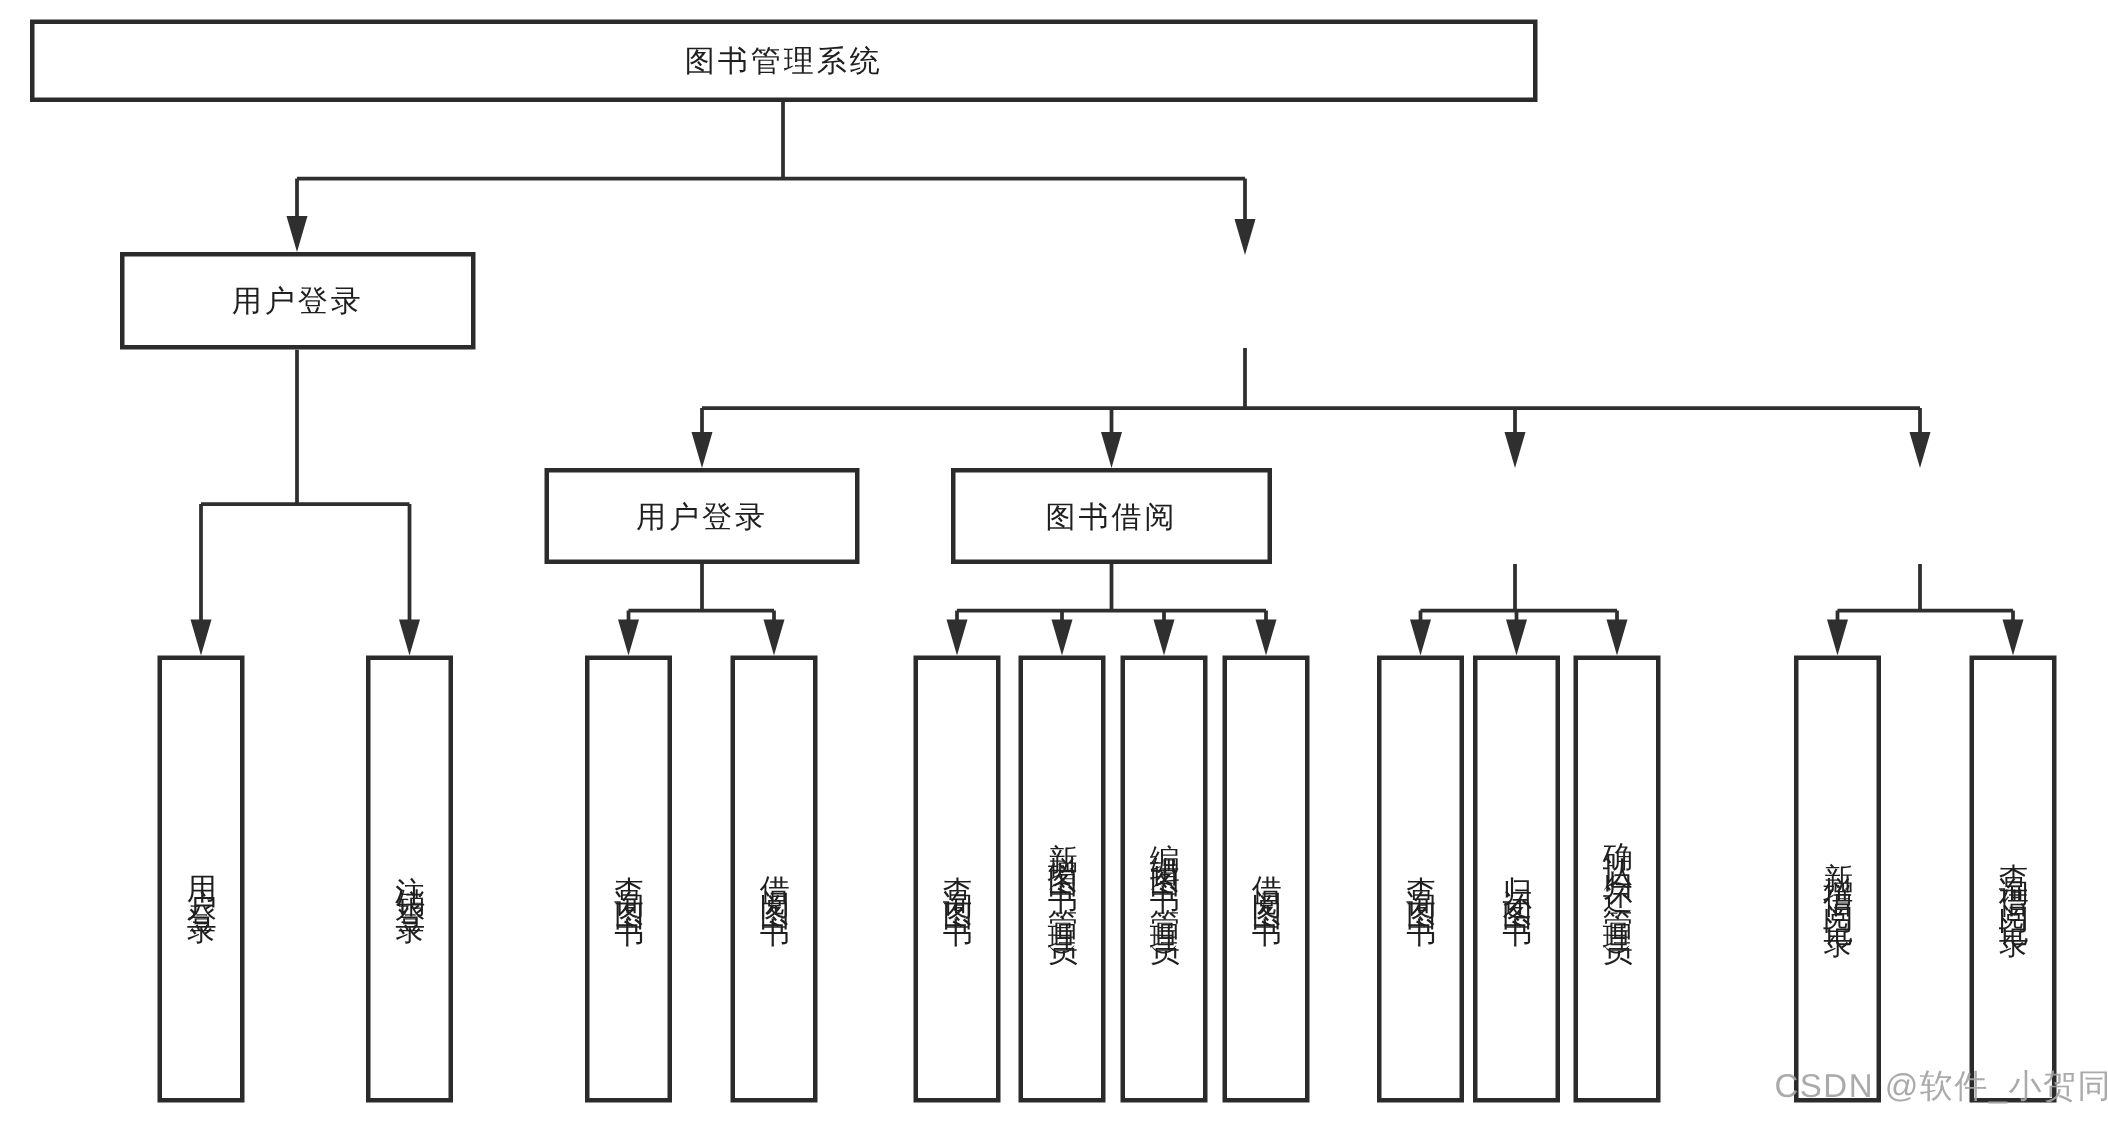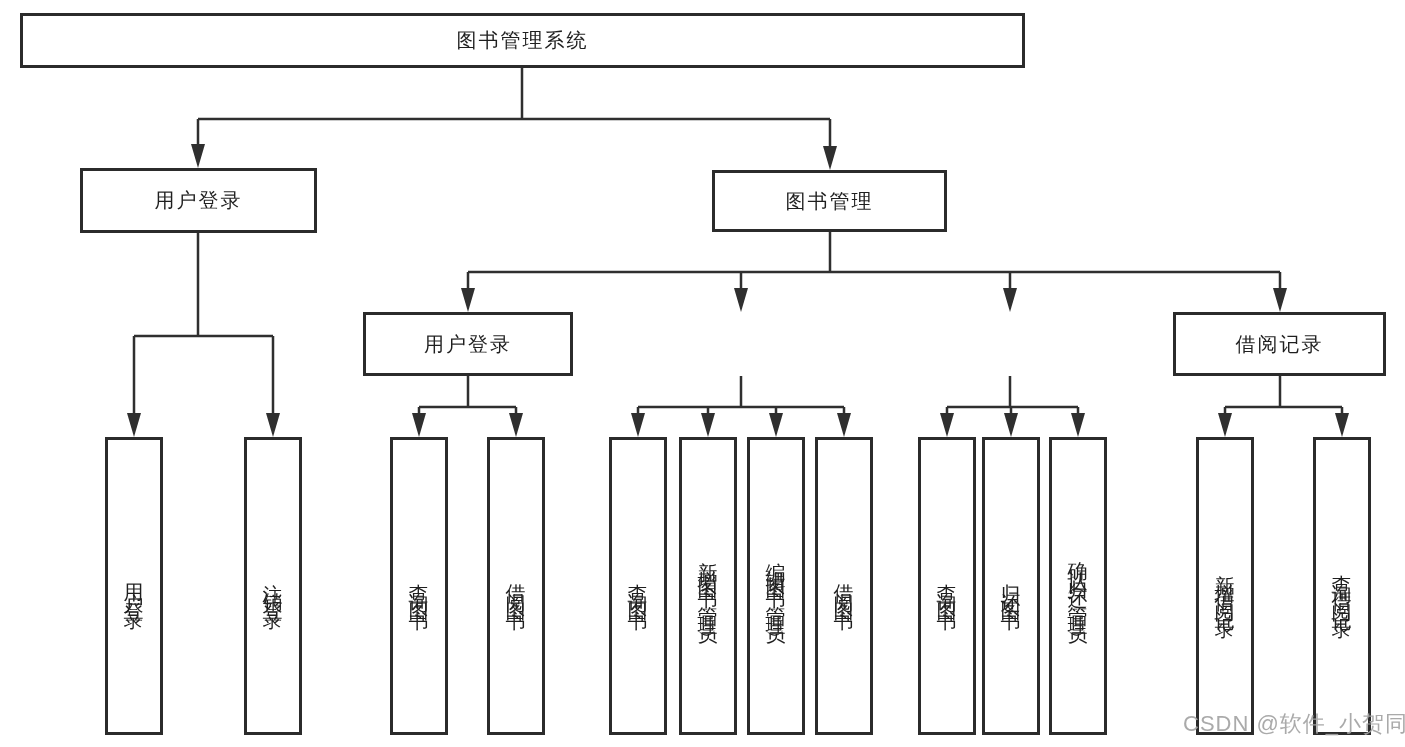--- a/index.html
+++ b/index.html
@@ -91,29 +91,26 @@
     </g>
   </svg>
 
   <div class="node" style="left:20px;top:13px;width:1005px;height:55px">
     <span>图书管理系统</span>
   </div>
 
   <div class="node" style="left:80px;top:168px;width:237px;height:65px">
     <span>用户登录</span>
   </div>
-  <div class="node" style="left:712px;top:170px;width:235px;height:62px">
-    <span>图书管理</span>
-  </div>
 
   <div class="node" style="left:363px;top:312px;width:210px;height:64px">
     <span>用户登录</span>
   </div>
-  <div class="node" style="left:1173px;top:312px;width:213px;height:64px">
-    <span>借阅记录</span>
+  <div class="node" style="left:634px;top:312px;width:214px;height:64px">
+    <span>图书借阅</span>
   </div>
 
   <div class="node v" style="left:105px">
     <span>用户登录</span>
   </div>
   <div class="node v" style="left:244px">
     <span>注销登录</span>
   </div>
 
   <div class="node v" style="left:390px">

